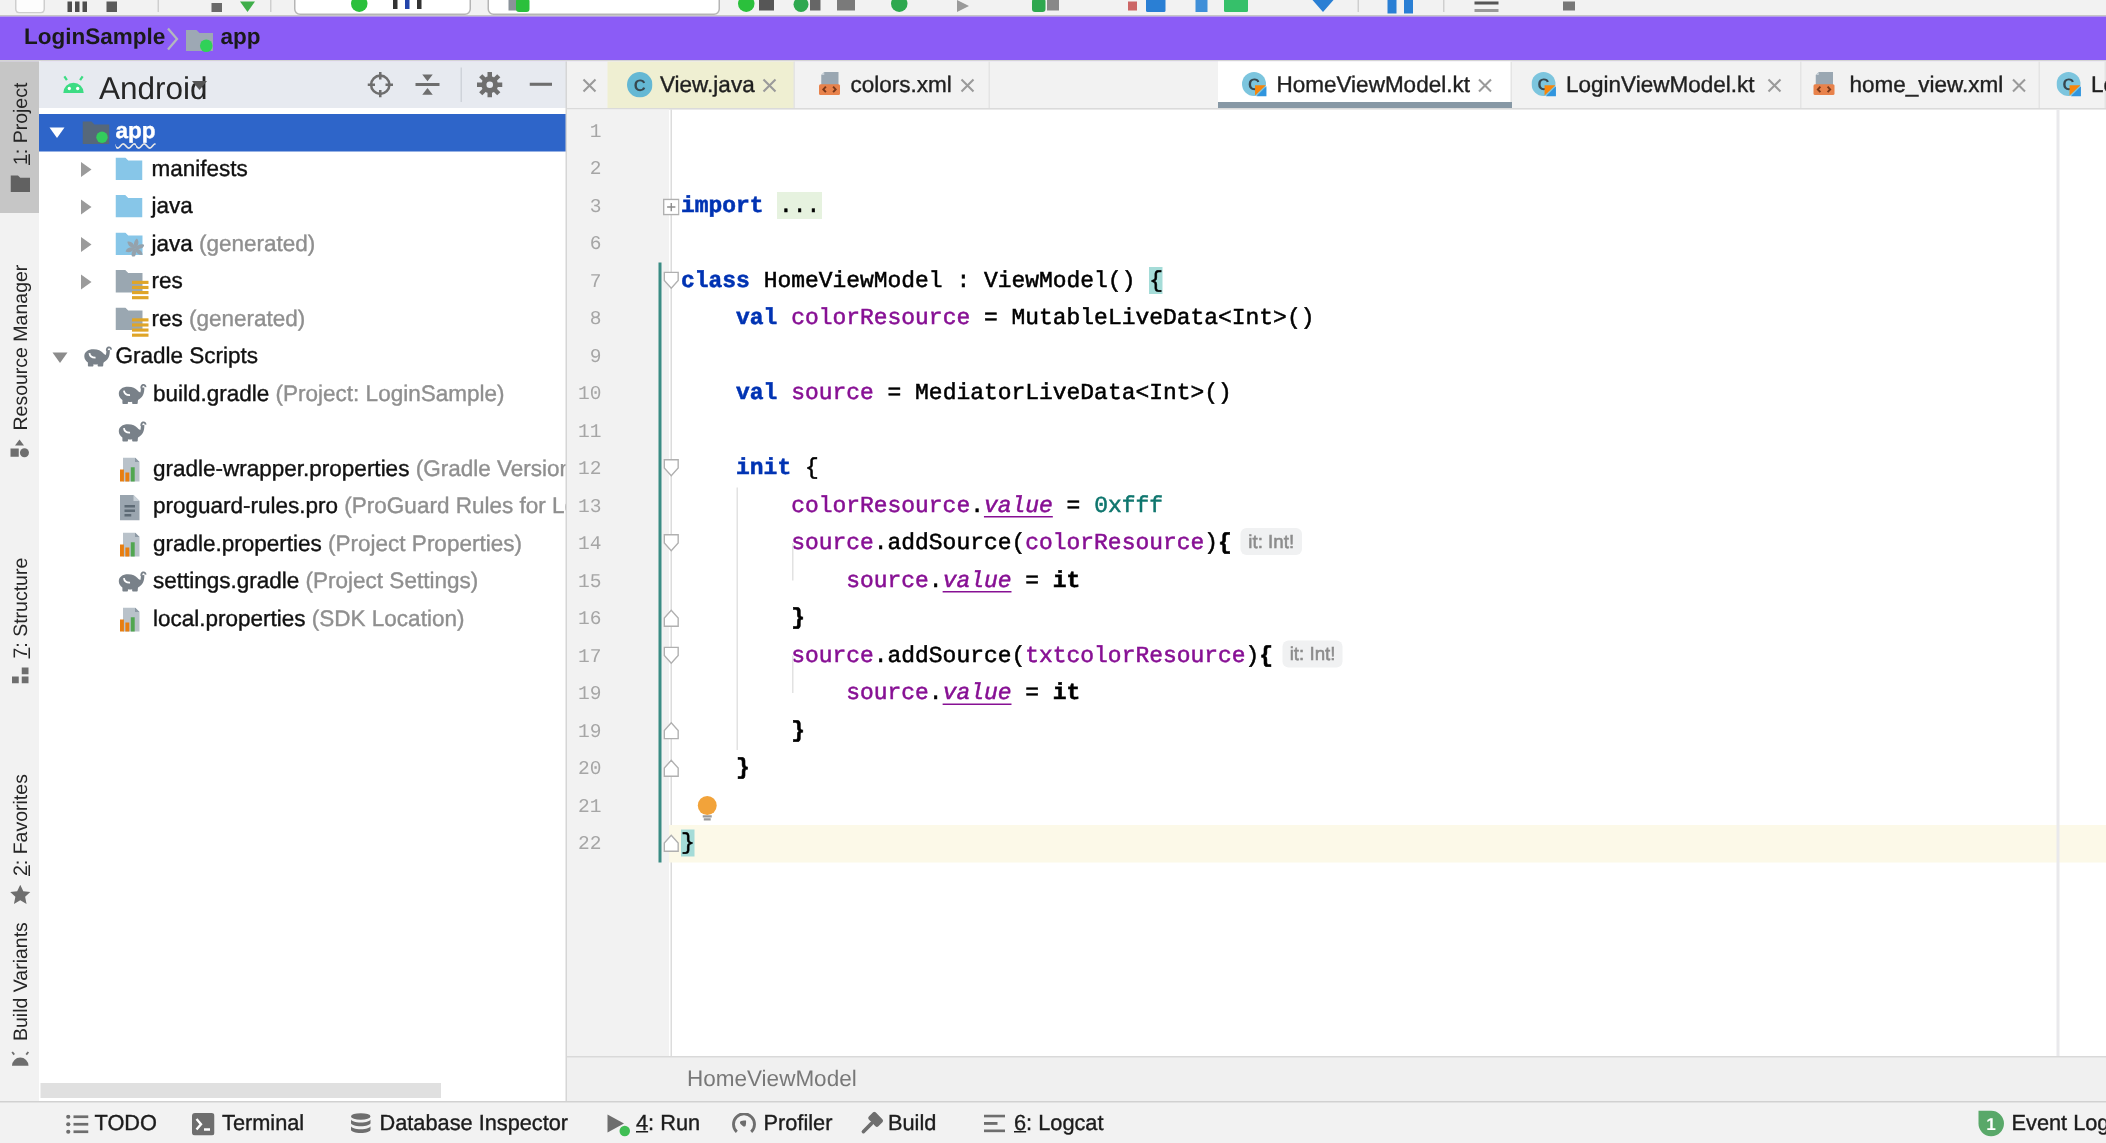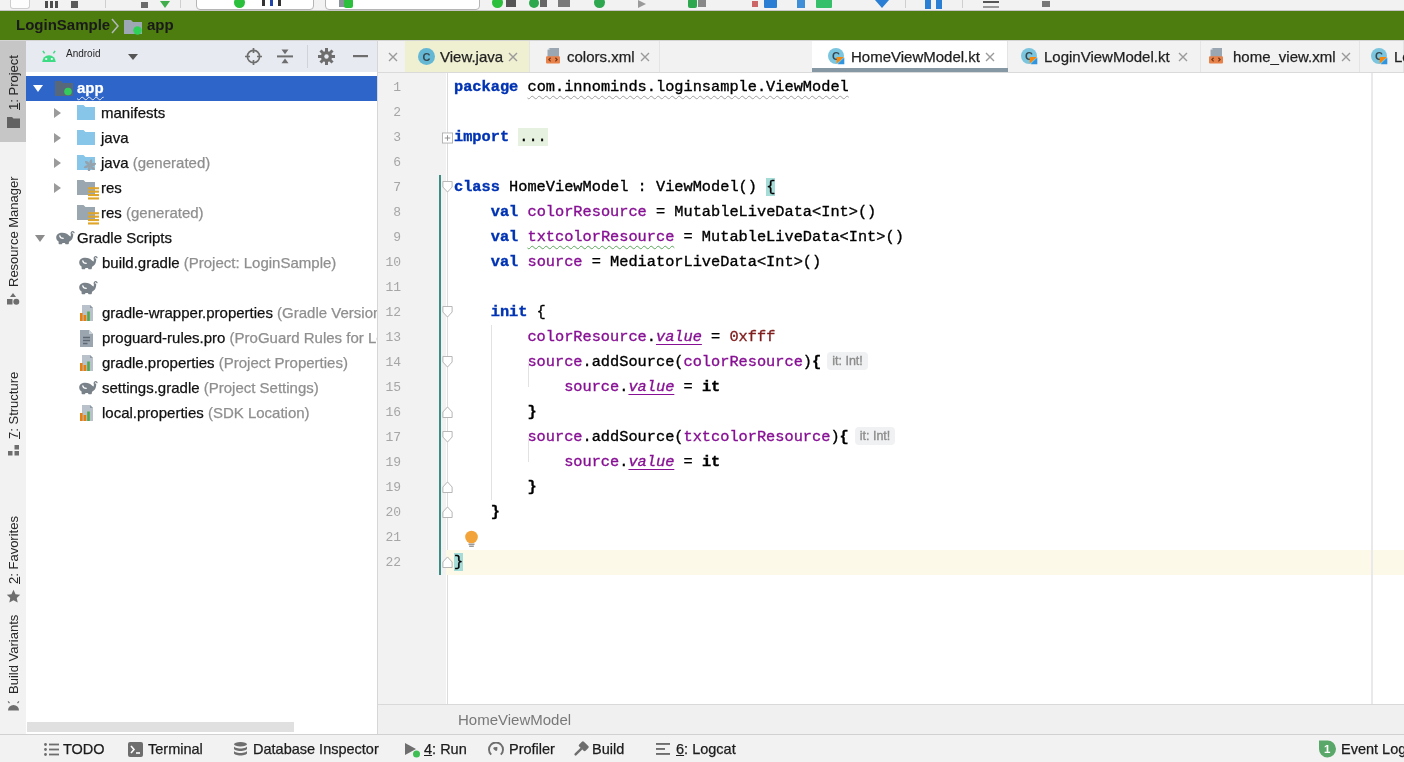--- a/index.html
+++ b/index.html
@@ -1,19 +1,19 @@
 <!DOCTYPE html>
 <html><head><meta charset="utf-8"><style>
 html,body{margin:0;padding:0}
 #S{position:relative;width:1404px;height:762px;background:#fff;font-family:"Liberation Sans",sans-serif;overflow:hidden}
 .a{position:absolute}
 
 #tool{left:0;top:0;width:1404px;height:10px;background:#f2f2f2;border-bottom:1px solid #c6c6c6}
 
-#crumb{left:0;top:11px;width:1404px;height:29px;background:#4d7c0f;border-bottom:1px solid #d4d4d4}
+#crumb{left:0;top:11px;width:1404px;height:29px;background:#8b5cf6;border-bottom:1px solid #d4d4d4}
 #crumb .t{position:absolute;top:5px;font-size:15px;font-weight:bold;color:#1a1a1a}
 
 #stripe{left:0;top:41px;width:26px;height:693px;background:#f2f2f2;border-right:1px solid #d9d9d9}
 .vtab{position:absolute;left:0;width:26px}
 .vin{transform-origin:0 0;display:flex;align-items:center;height:26px;font-size:13px;color:#262626;white-space:nowrap}
 .vin svg{transform:rotate(90deg);flex:0 0 auto}
 
 #panel{left:26px;top:41px;width:352px;height:693px;background:#fff;overflow:hidden}
 #phead{position:absolute;left:0;top:0;width:352px;height:31px;background:#e7eaf0}
 .trow{position:absolute;left:0;width:352px;height:25px;font-size:15px;color:#111;white-space:nowrap;-webkit-text-stroke:0.25px currentColor}
@@ -32,21 +32,21 @@
 #gut{position:absolute;left:0;top:32px;width:68px;height:631px;background:#f2f2f2}
 #gutline{position:absolute;left:69px;top:32px;width:1px;height:631px;background:#dcdcdc}
 #margin{position:absolute;left:993px;top:32px;width:2px;height:631px;background:#e9e9ec}
 #caretrow{position:absolute;left:68px;top:509px;width:958px;height:25px;background:#fcf9e8}
 #scopeline{position:absolute;left:61px;top:134px;width:2px;height:400px;background:#3a8c84}
 .cl{position:absolute;left:0;width:1026px;height:25px}
 .ln{position:absolute;left:0;top:0;width:23px;text-align:right;font:13px/25px "Liberation Mono",monospace;color:#a6a6a6}
 .cl pre{position:absolute;left:76px;top:0;margin:0;font:15.3px/25px "Liberation Mono",monospace;color:#000;-webkit-text-stroke:0.35px currentColor}
 .k{color:#0033b3;font-weight:bold}
 .p{color:#871094}
-.n{color:#7f1d1d}
+.n{color:#0f766e}
 .b{font-weight:bold}
 .val{color:#871094;font-style:italic;text-decoration:underline;text-underline-offset:3px}
 .wg{text-decoration:underline;text-decoration-style:wavy;text-decoration-color:#a0a0a0;text-decoration-thickness:1px;text-underline-offset:4px}
 .wn{text-decoration:underline;text-decoration-style:wavy;text-decoration-color:#5aa85a;text-decoration-thickness:1px;text-underline-offset:4px}
 .fold{background:#e6f2df;padding:0 1px}
 .bh{background:#a5dcd8}
 .inlay{display:inline-block;background:#f0f1f2;border-radius:4px;color:#8c8c8c;font:12.5px/18px "Liberation Sans",sans-serif;padding:0 5px;margin-left:6px;vertical-align:1px}
 
 .fm{position:absolute;left:62px;width:11px;height:12px}
 
@@ -159,21 +159,21 @@
       </div>
   </div>
   <div class="a" id="panel">
     <div id="phead">
       <svg class="a" style="left:15px;top:9px" width="16" height="13" viewBox="0 0 16 13">
           <path d="M1.2 12a6.8 6.8 0 0 1 13.6 0z" fill="#3ddc84"></path>
           <path d="M3.6 3.4L1.9.9M12.4 3.4L14.1.9" stroke="#3ddc84" stroke-width="1.5"></path>
           <circle cx="5.2" cy="9" r="1.1" fill="#fff"></circle>
           <circle cx="10.8" cy="9" r="1.1" fill="#fff"></circle>
         </svg>
-      <span class="a" style="left:40px;top:7px;font-size:10px;color:#262626">Android</span>
+      <span class="a" style="left:40px;top:7px;font-size:21px;color:#262626">Android</span>
       <div class="a" style="left:102px;top:13px;width:0;height:0;border-left:5px solid transparent;border-right:5px solid transparent;border-top:6px solid #555"></div>
       <svg class="a" style="left:219px;top:7px" width="17" height="17" viewBox="0 0 17 17">
           <circle cx="8.5" cy="8.5" r="6.1" fill="none" stroke="#6e6e6e" stroke-width="1.7"></circle>
           <path d="M8.5 0v5M8.5 12v5M0 8.5h5M12 8.5h5" stroke="#6e6e6e" stroke-width="1.7"></path>
         </svg>
       <svg class="a" style="left:250px;top:7px" width="18" height="17" viewBox="0 0 18 17">
           <path d="M1 8.4h16" stroke="#6e6e6e" stroke-width="2"></path>
           <path d="M9 6.2L5.5 1.6h7zM9 10.6l3.5 4.6h-7z" fill="#6e6e6e"></path>
         </svg>
       <div class="a" style="left:281px;top:4px;width:1px;height:23px;background:#cfd3da"></div>
@@ -417,21 +417,20 @@
       </div>
     </div>
     <div id="gut"></div>
     <div id="gutline"></div>
     <div id="caretrow"></div>
     <div id="margin"></div>
     <div id="scopeline"></div>
     <div id="code">
       <div class="cl" style="top:34px">
           <span class="ln">1</span>
-          <pre><span class="k">package</span> <span class="wg">com.innominds.loginsample.ViewModel</span></pre>
         </div>
       <div class="cl" style="top:59px">
           <span class="ln">2</span>
         </div>
       <div class="cl" style="top:84px">
           <span class="ln">3</span>
           <pre><span class="k">import</span> <span class="fold">...</span></pre>
         </div>
       <div class="cl" style="top:109px">
           <span class="ln">6</span>
@@ -439,21 +438,20 @@
       <div class="cl" style="top:134px">
           <span class="ln">7</span>
           <pre><span class="k">class</span> HomeViewModel : ViewModel() <span class="bh">{</span></pre>
         </div>
       <div class="cl" style="top:159px">
           <span class="ln">8</span>
           <pre>    <span class="k">val</span> <span class="p">colorResource</span> = MutableLiveData&lt;Int&gt;()</pre>
         </div>
       <div class="cl" style="top:184px">
           <span class="ln">9</span>
-          <pre>    <span class="k">val</span> <span class="p wn">txtcolorResource</span> = MutableLiveData&lt;Int&gt;()</pre>
         </div>
       <div class="cl" style="top:209px">
           <span class="ln">10</span>
           <pre>    <span class="k">val</span> <span class="p">source</span> = MediatorLiveData&lt;Int&gt;()</pre>
         </div>
       <div class="cl" style="top:234px">
           <span class="ln">11</span>
         </div>
       <div class="cl" style="top:259px">
           <span class="ln">12</span>

